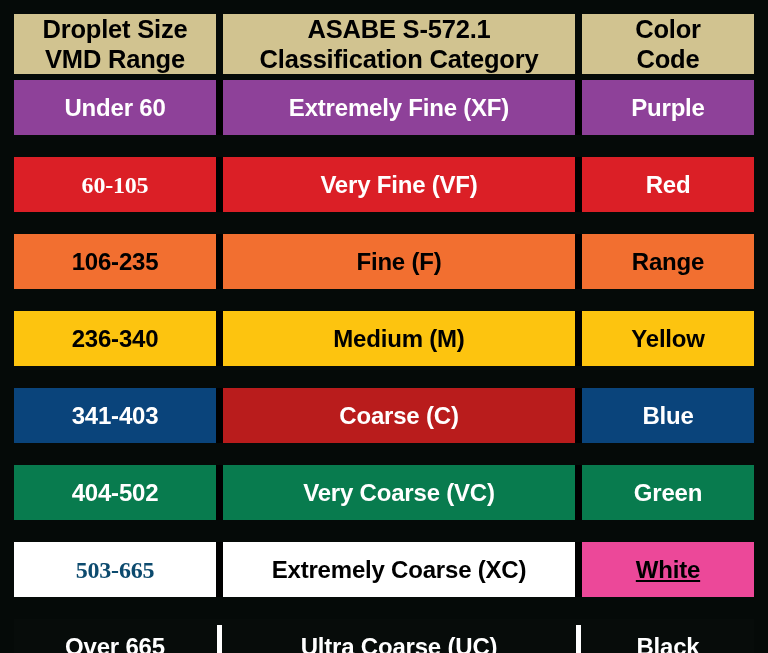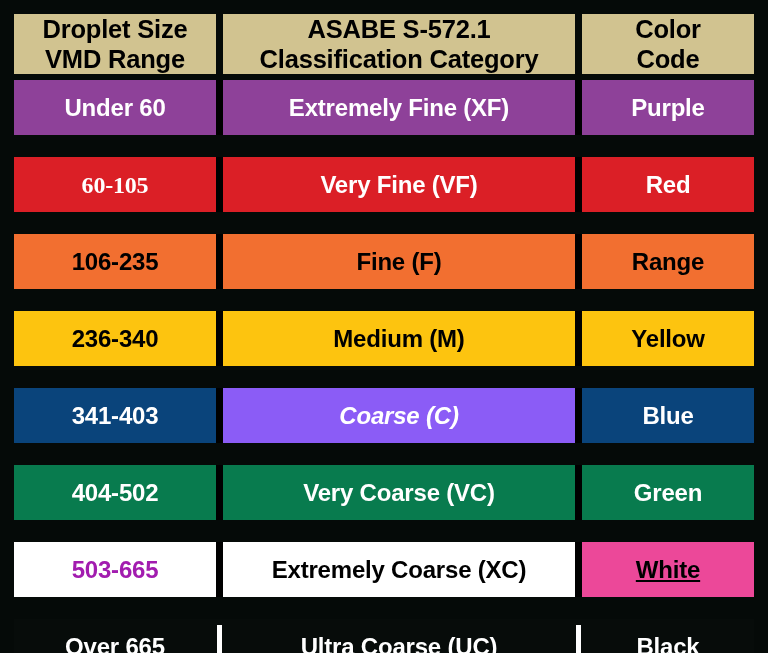--- a/index.html
+++ b/index.html
@@ -148,33 +148,33 @@
         <div class="row row-data">
           <div class="cell c1" style="background: rgb(253, 196, 15); color: rgb(0, 0, 0);">236-340</div>
           <div class="gap" style="background: rgb(0, 0, 0);"></div>
           <div class="cell c2" style="background: rgb(253, 196, 15); color: rgb(0, 0, 0);">Medium (M)</div>
           <div class="gap" style="background: rgb(0, 0, 0);"></div>
           <div class="cell c3" style="background: rgb(253, 196, 15); color: rgb(0, 0, 0);">Yellow</div>
         </div>
         <div class="row row-data">
           <div class="cell c1" style="background: rgb(10, 68, 123); color: rgb(255, 255, 255);">341-403</div>
           <div class="gap" style="background: rgb(0, 0, 0);"></div>
-          <div class="cell c2" style="background: #8b5cf6; color: rgb(255, 255, 255); font-style: italic;">Coarse (C)</div>
+          <div class="cell c2" style="background: #b91c1c; color: rgb(255, 255, 255);">Coarse (C)</div>
           <div class="gap" style="background: rgb(0, 0, 0);"></div>
           <div class="cell c3" style="background: rgb(10, 68, 123); color: rgb(255, 255, 255);">Blue</div>
         </div>
         <div class="row row-data">
           <div class="cell c1" style="background: rgb(8, 123, 78); color: rgb(255, 255, 255);">404-502</div>
           <div class="gap" style="background: rgb(0, 0, 0);"></div>
           <div class="cell c2" style="background: rgb(8, 123, 78); color: rgb(255, 255, 255);">Very Coarse (VC)</div>
           <div class="gap" style="background: rgb(0, 0, 0);"></div>
           <div class="cell c3" style="background: rgb(8, 123, 78); color: rgb(255, 255, 255);">Green</div>
         </div>
         <div class="row row-data">
-          <div class="cell c1" style="background: rgb(255, 255, 255); color: #a21caf;">503-665</div>
+          <div class="cell c1" style="background: rgb(255, 255, 255); color: #0c4a6e; font-family: Liberation Serif, serif;">503-665</div>
           <div class="gap" style="background: rgb(0, 0, 0);"></div>
           <div class="cell c2" style="background: rgb(255, 255, 255); color: rgb(0, 0, 0);">Extremely Coarse (XC)</div>
           <div class="gap" style="background: rgb(0, 0, 0);"></div>
           <div class="cell c3" style="background: #ec4899; color: rgb(0, 0, 0); text-decoration: underline;">White</div>
         </div>
         <div class="row row-data last row-black" style="background: rgb(7, 12, 10);">
           <div class="cell c1" style="color: rgb(255, 255, 255);">Over 665</div>
           <div class="gap"></div>
           <div class="cell c2" style="color: rgb(255, 255, 255);">Ultra Coarse (UC)</div>
           <div class="gap"></div>

